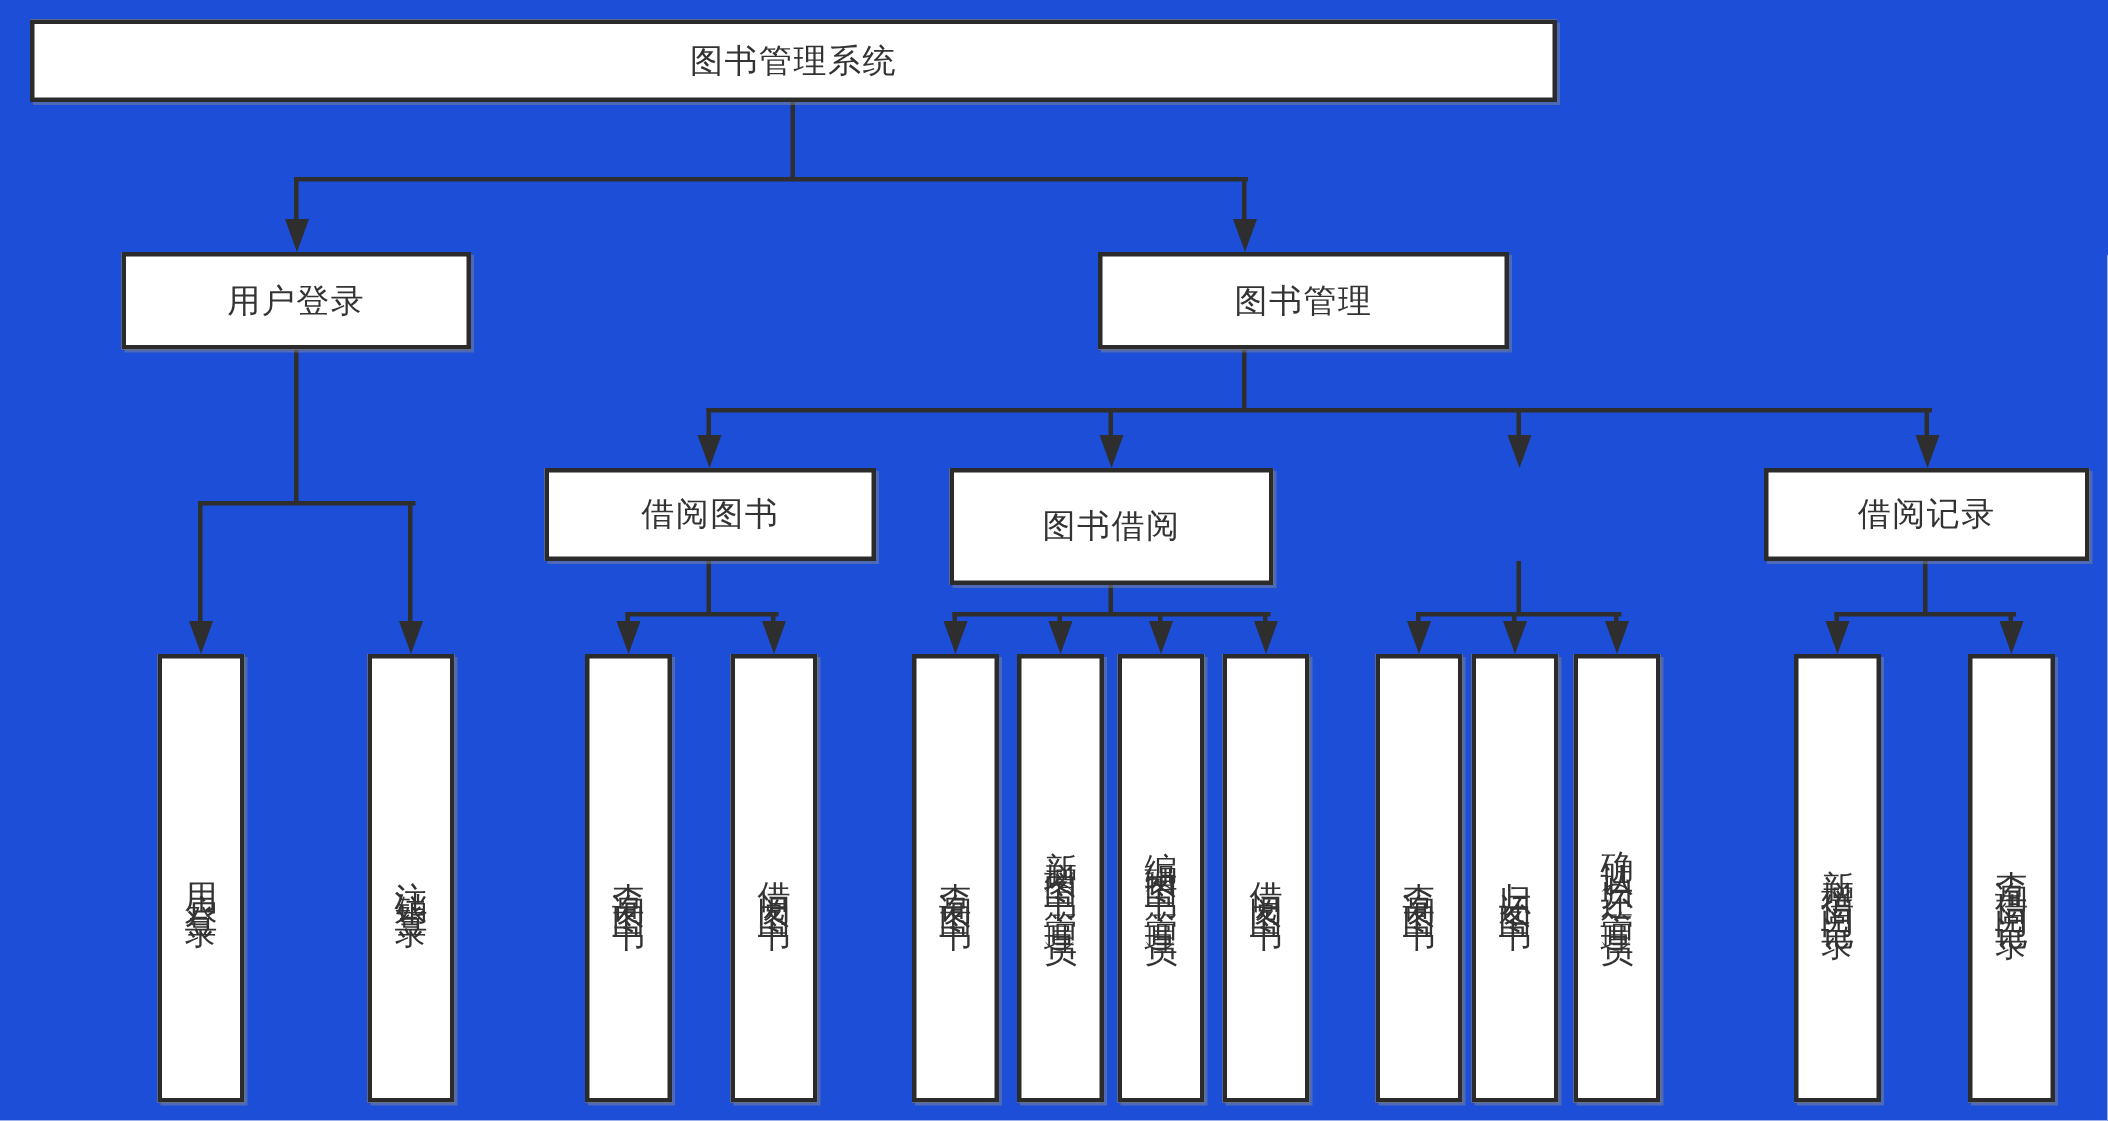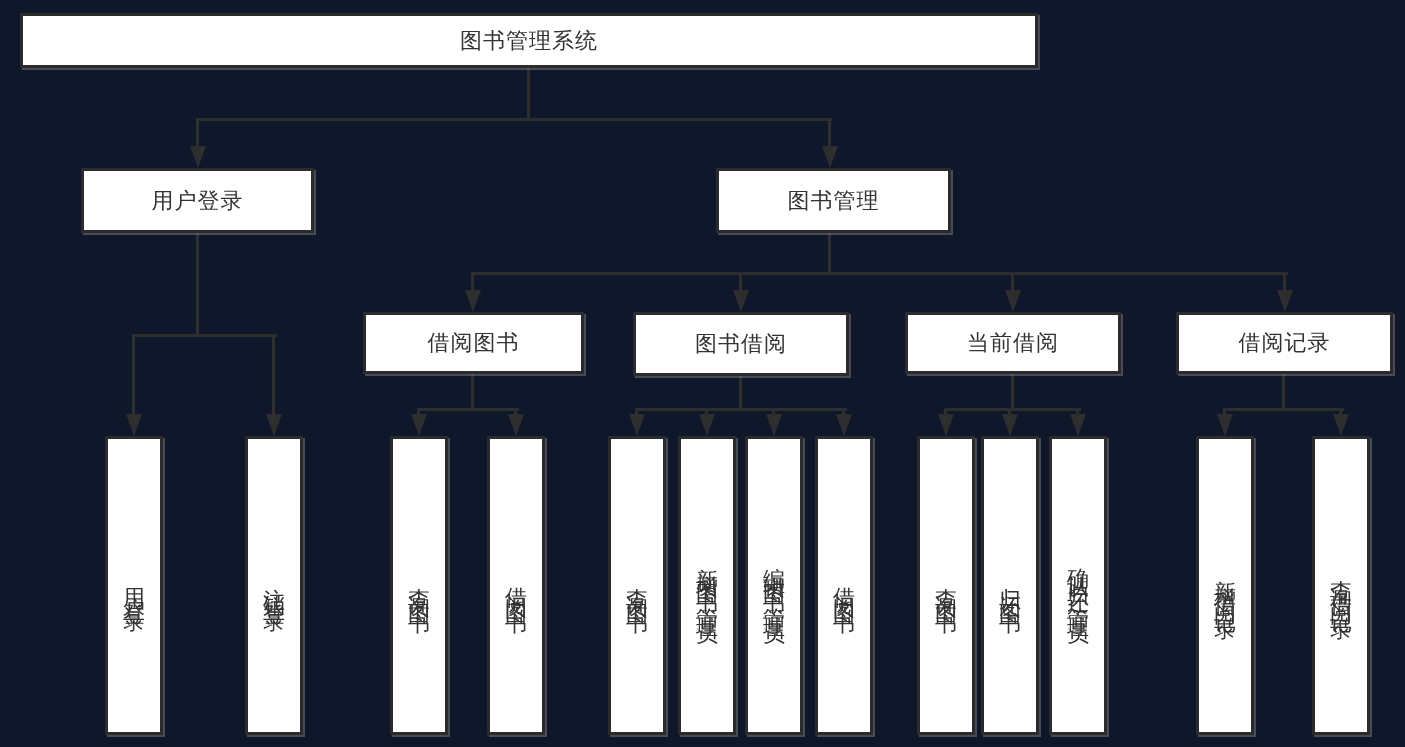--- a/index.html
+++ b/index.html
@@ -1,17 +1,17 @@
 <!DOCTYPE html>
 <html><head>
 <meta charset="utf-8">
 <style>
   html,body{margin:0;padding:0;background:#ffffff;}
   #stage{
-    position:relative;width:1405px;height:747px;background:#0f172a;overflow:hidden;
+    position:relative;width:1405px;height:747px;background:#1d4ed8;overflow:hidden;
     font-family:"Liberation Sans","DejaVu Sans",sans-serif;color:#333333;
   }
   .node{
     position:absolute;box-sizing:border-box;background:#ffffff;
     border:3px solid #2b2b2b;
     box-shadow:2px 2px 0 rgba(140,140,140,0.45);
     display:flex;align-items:center;justify-content:center;
     z-index:2;
   }
   .hbox .lbl{
@@ -39,35 +39,32 @@
 <div id="stage">
 
   <div class="node hbox" style="left:20px;top:13px;width:1018px;height:55px">
     <span class="lbl">图书管理系统</span>
   </div>
 
   <div class="node hbox" style="left:81px;top:168px;width:233px;height:65px">
     <span class="lbl">用户登录</span>
   </div>
 
-  <div class="node hbox" style="left:716px;top:168px;width:235px;height:65px">
+  <div class="node hbox" style="left:732px;top:168px;width:274px;height:65px">
     <span class="lbl">图书管理</span>
   </div>
 
   <div class="node hbox" style="left:363px;top:312px;width:221px;height:62px">
     <span class="lbl">借阅图书</span>
   </div>
 
-  <div class="node hbox" style="left:633px;top:312px;width:216px;height:64px">
+  <div class="node hbox" style="left:633px;top:312px;width:216px;height:78px">
     <span class="lbl">图书借阅</span>
   </div>
 
-  <div class="node hbox" style="left:905px;top:312px;width:216px;height:62px">
-    <span class="lbl">当前借阅</span>
-  </div>
 
   <div class="node hbox" style="left:1176px;top:312px;width:217px;height:62px">
     <span class="lbl">借阅记录</span>
   </div>
 
   <div class="node vbox" style="left:105px;top:436px;width:58px;height:299px">
     <span class="lbl">用户登录</span>
   </div>
 
   <div class="node vbox" style="left:245px;top:436px;width:58px;height:299px">

